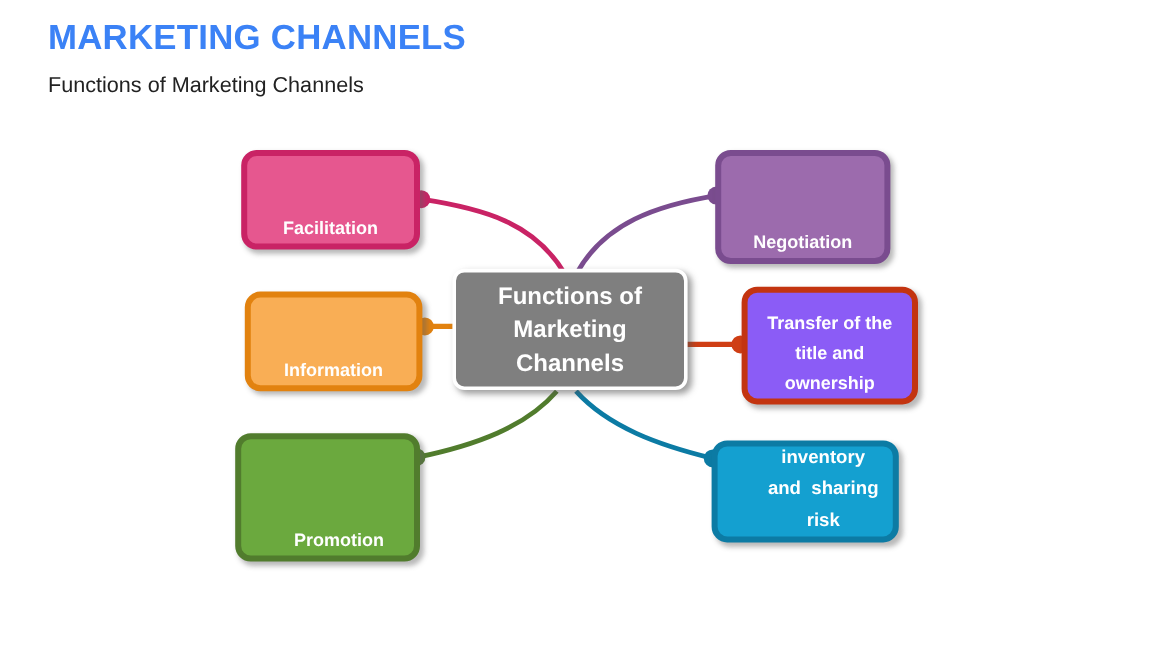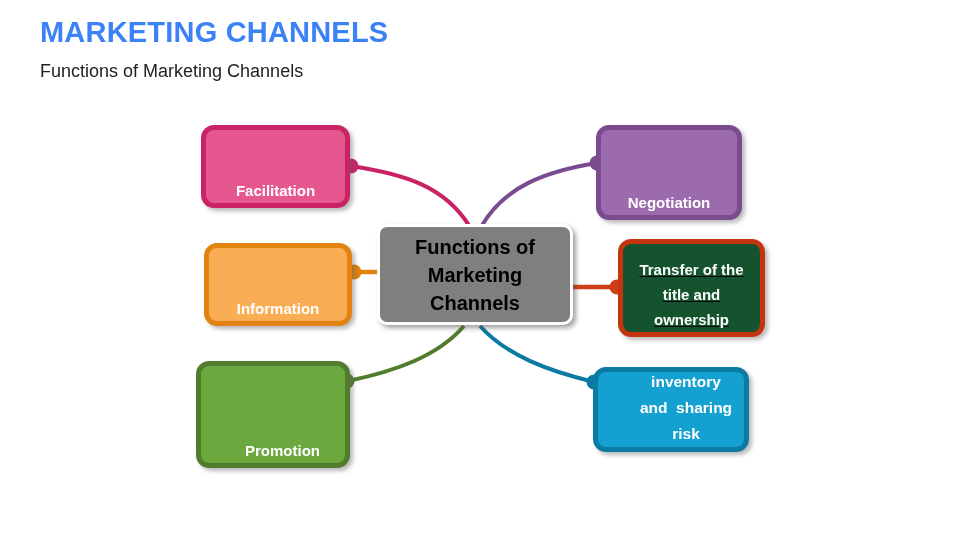--- a/index.html
+++ b/index.html
@@ -47,21 +47,21 @@
   .node-center {
     position: absolute; left: 377px; top: 224px; width: 196px; height: 101px;
     display: flex; align-items: center; justify-content: center;
     box-sizing: border-box;
     border: 3px solid #ffffff;
     border-radius: 10px;
     box-shadow: 3px 3px 5px rgba(80,80,80,0.55);
     text-align: center;
   }
   .node-center .label {
-    color: #000000; font-weight: bold; font-size: 20px;
+    color: #ffffff; font-weight: bold; font-size: 20px;
     line-height: 28px; white-space: pre-wrap;
   }
 </style>
 </head>
 <body>
 
 <div class="stage">
 
   <div class="page-title">MARKETING CHANNELS</div>
   <div class="page-subtitle">Functions of Marketing Channels</div>
@@ -92,21 +92,21 @@
   </div>
 
   <div class="node node-negotiation" style="background-color: rgb(156, 107, 173); border-color: rgb(122, 76, 143);">
     <span class="label">Negotiation</span>
   </div>
 
   <div class="node node-information" style="background-color: rgb(249, 174, 85); border-color: rgb(226, 130, 15);">
     <span class="label">Information</span>
   </div>
 
-  <div class="node node-transfer" style="background-color: #14532d; border-color: rgb(195, 52, 16); text-decoration: underline;">
+  <div class="node node-transfer" style="background-color: #8b5cf6; border-color: rgb(195, 52, 16);">
     <span class="label">Transfer of the
 title and
 ownership</span>
   </div>
 
   <div class="node node-promotion" style="background-color: rgb(107, 169, 62); border-color: rgb(81, 124, 45);">
     <span class="label">Promotion</span>
   </div>
 
   <div class="node node-holding" style="background-color: rgb(20, 160, 208); border-color: rgb(12, 123, 164);">

